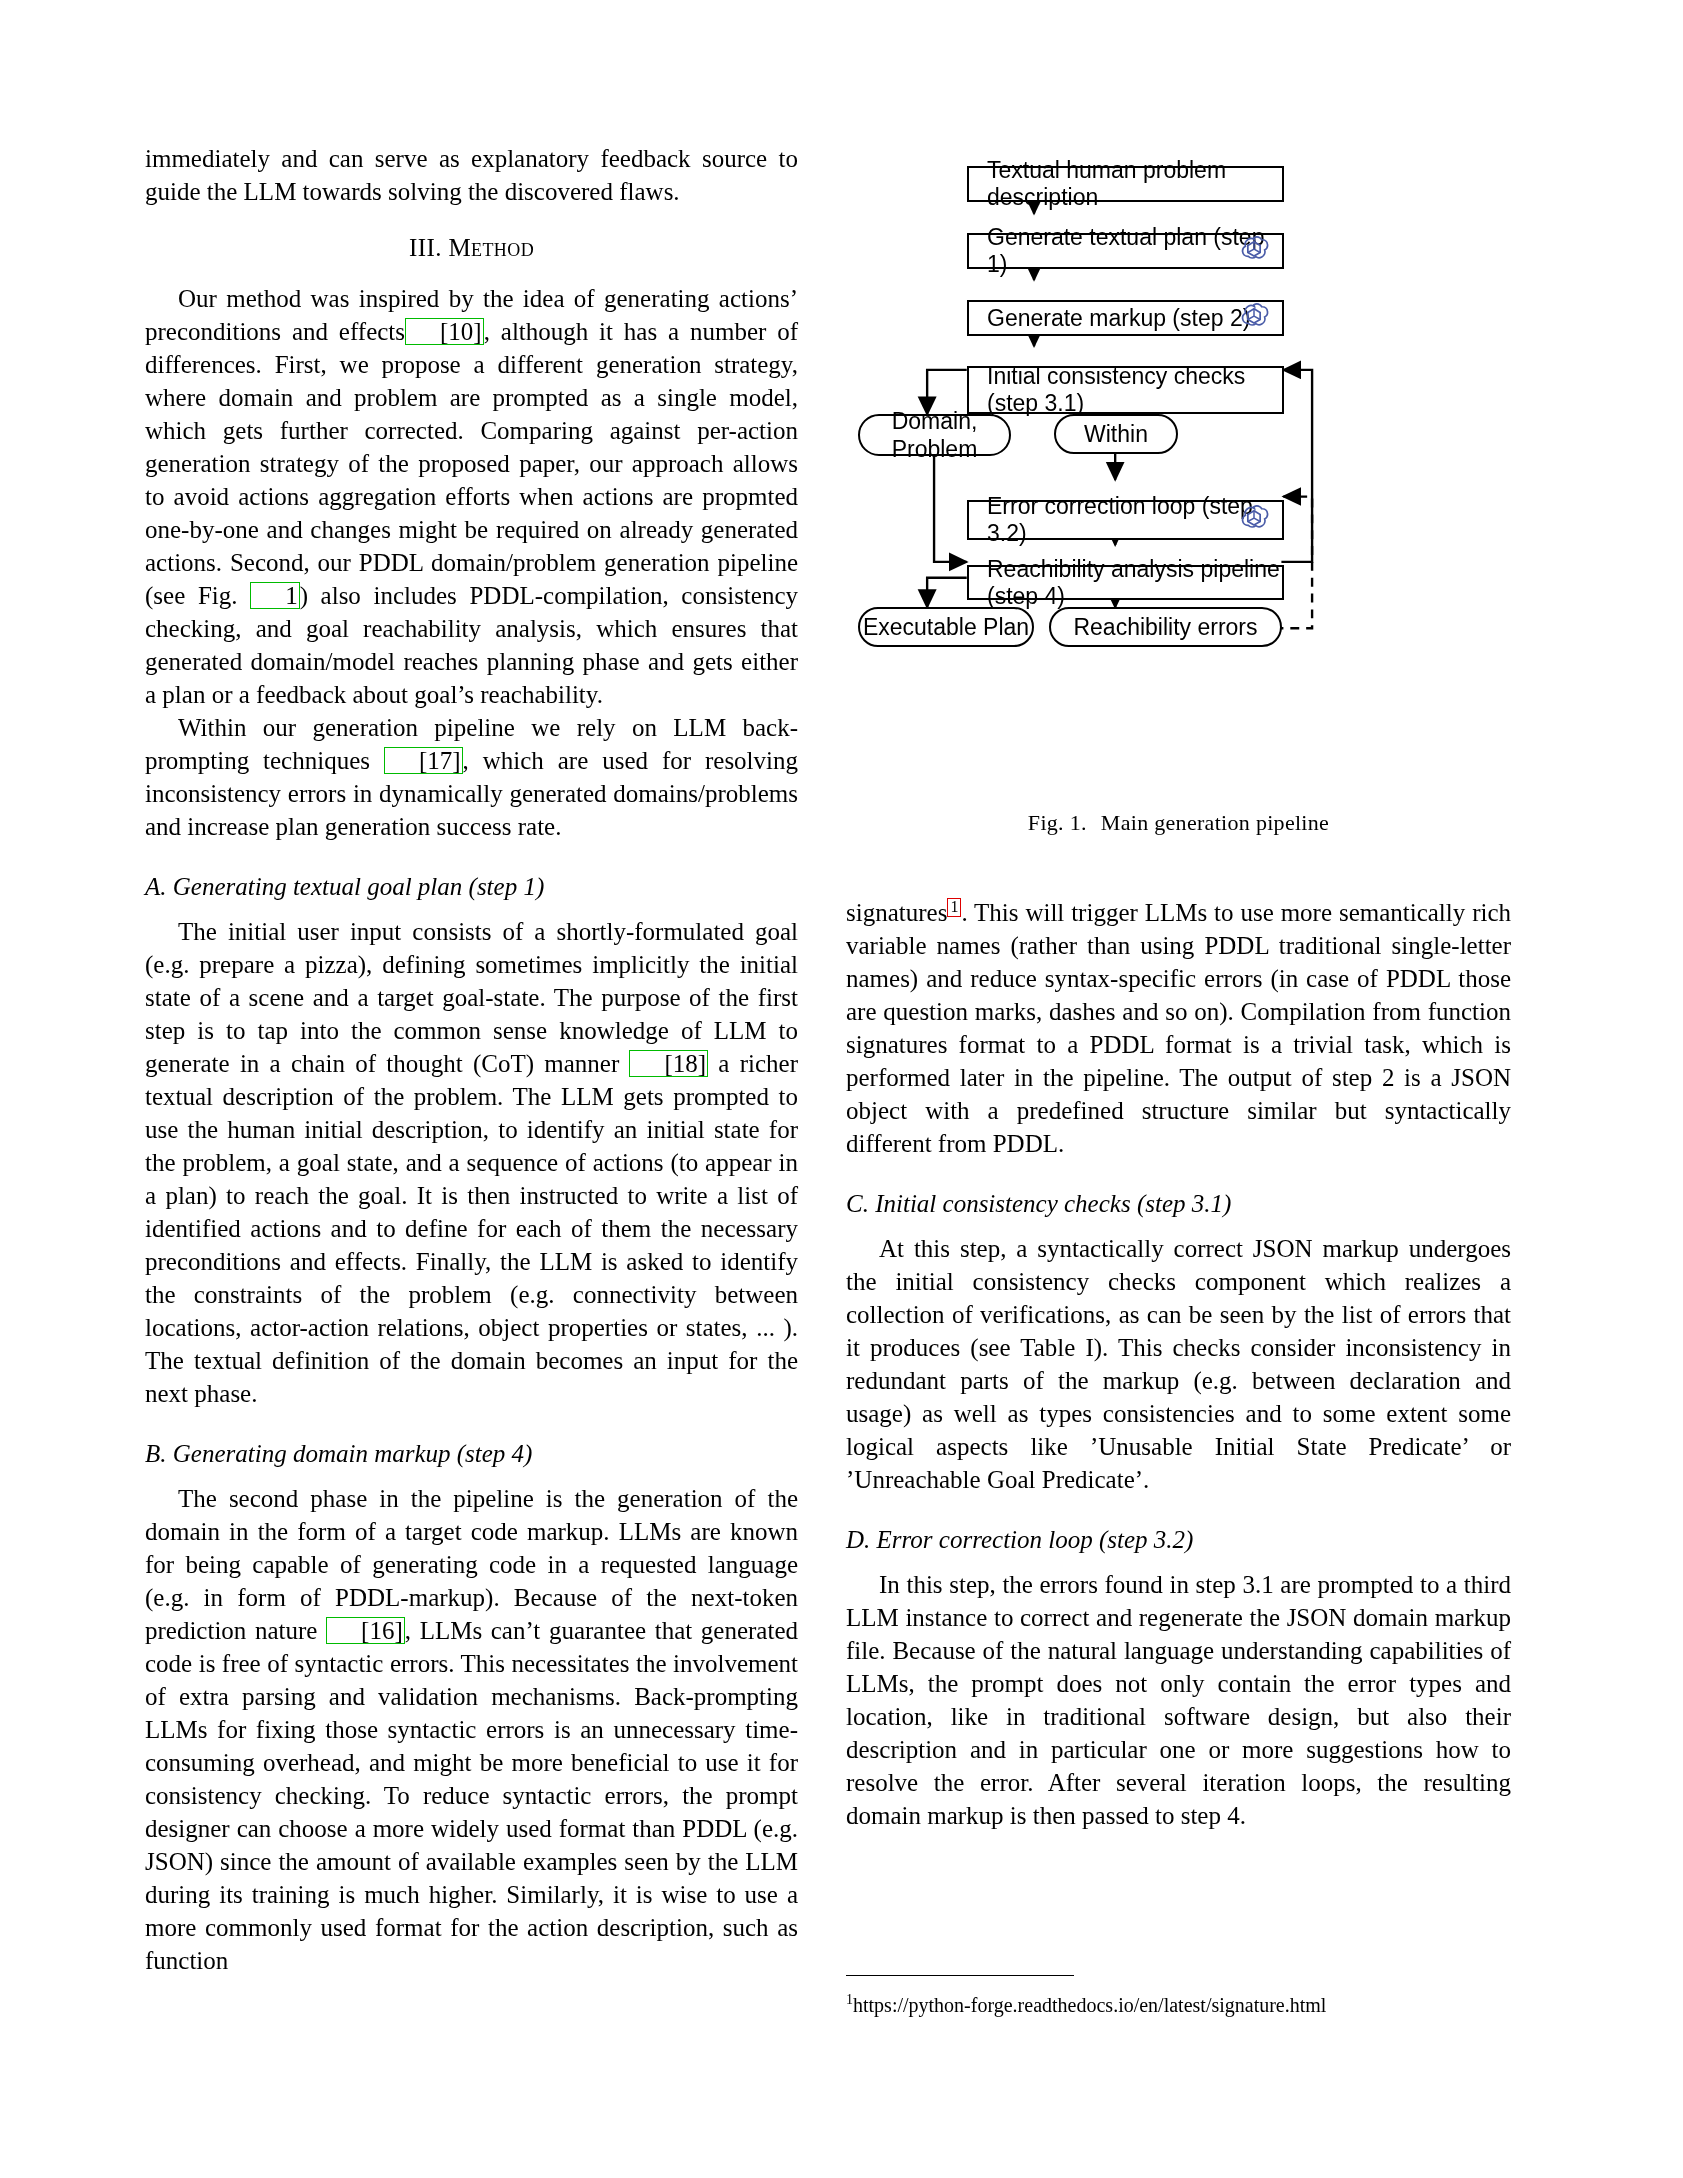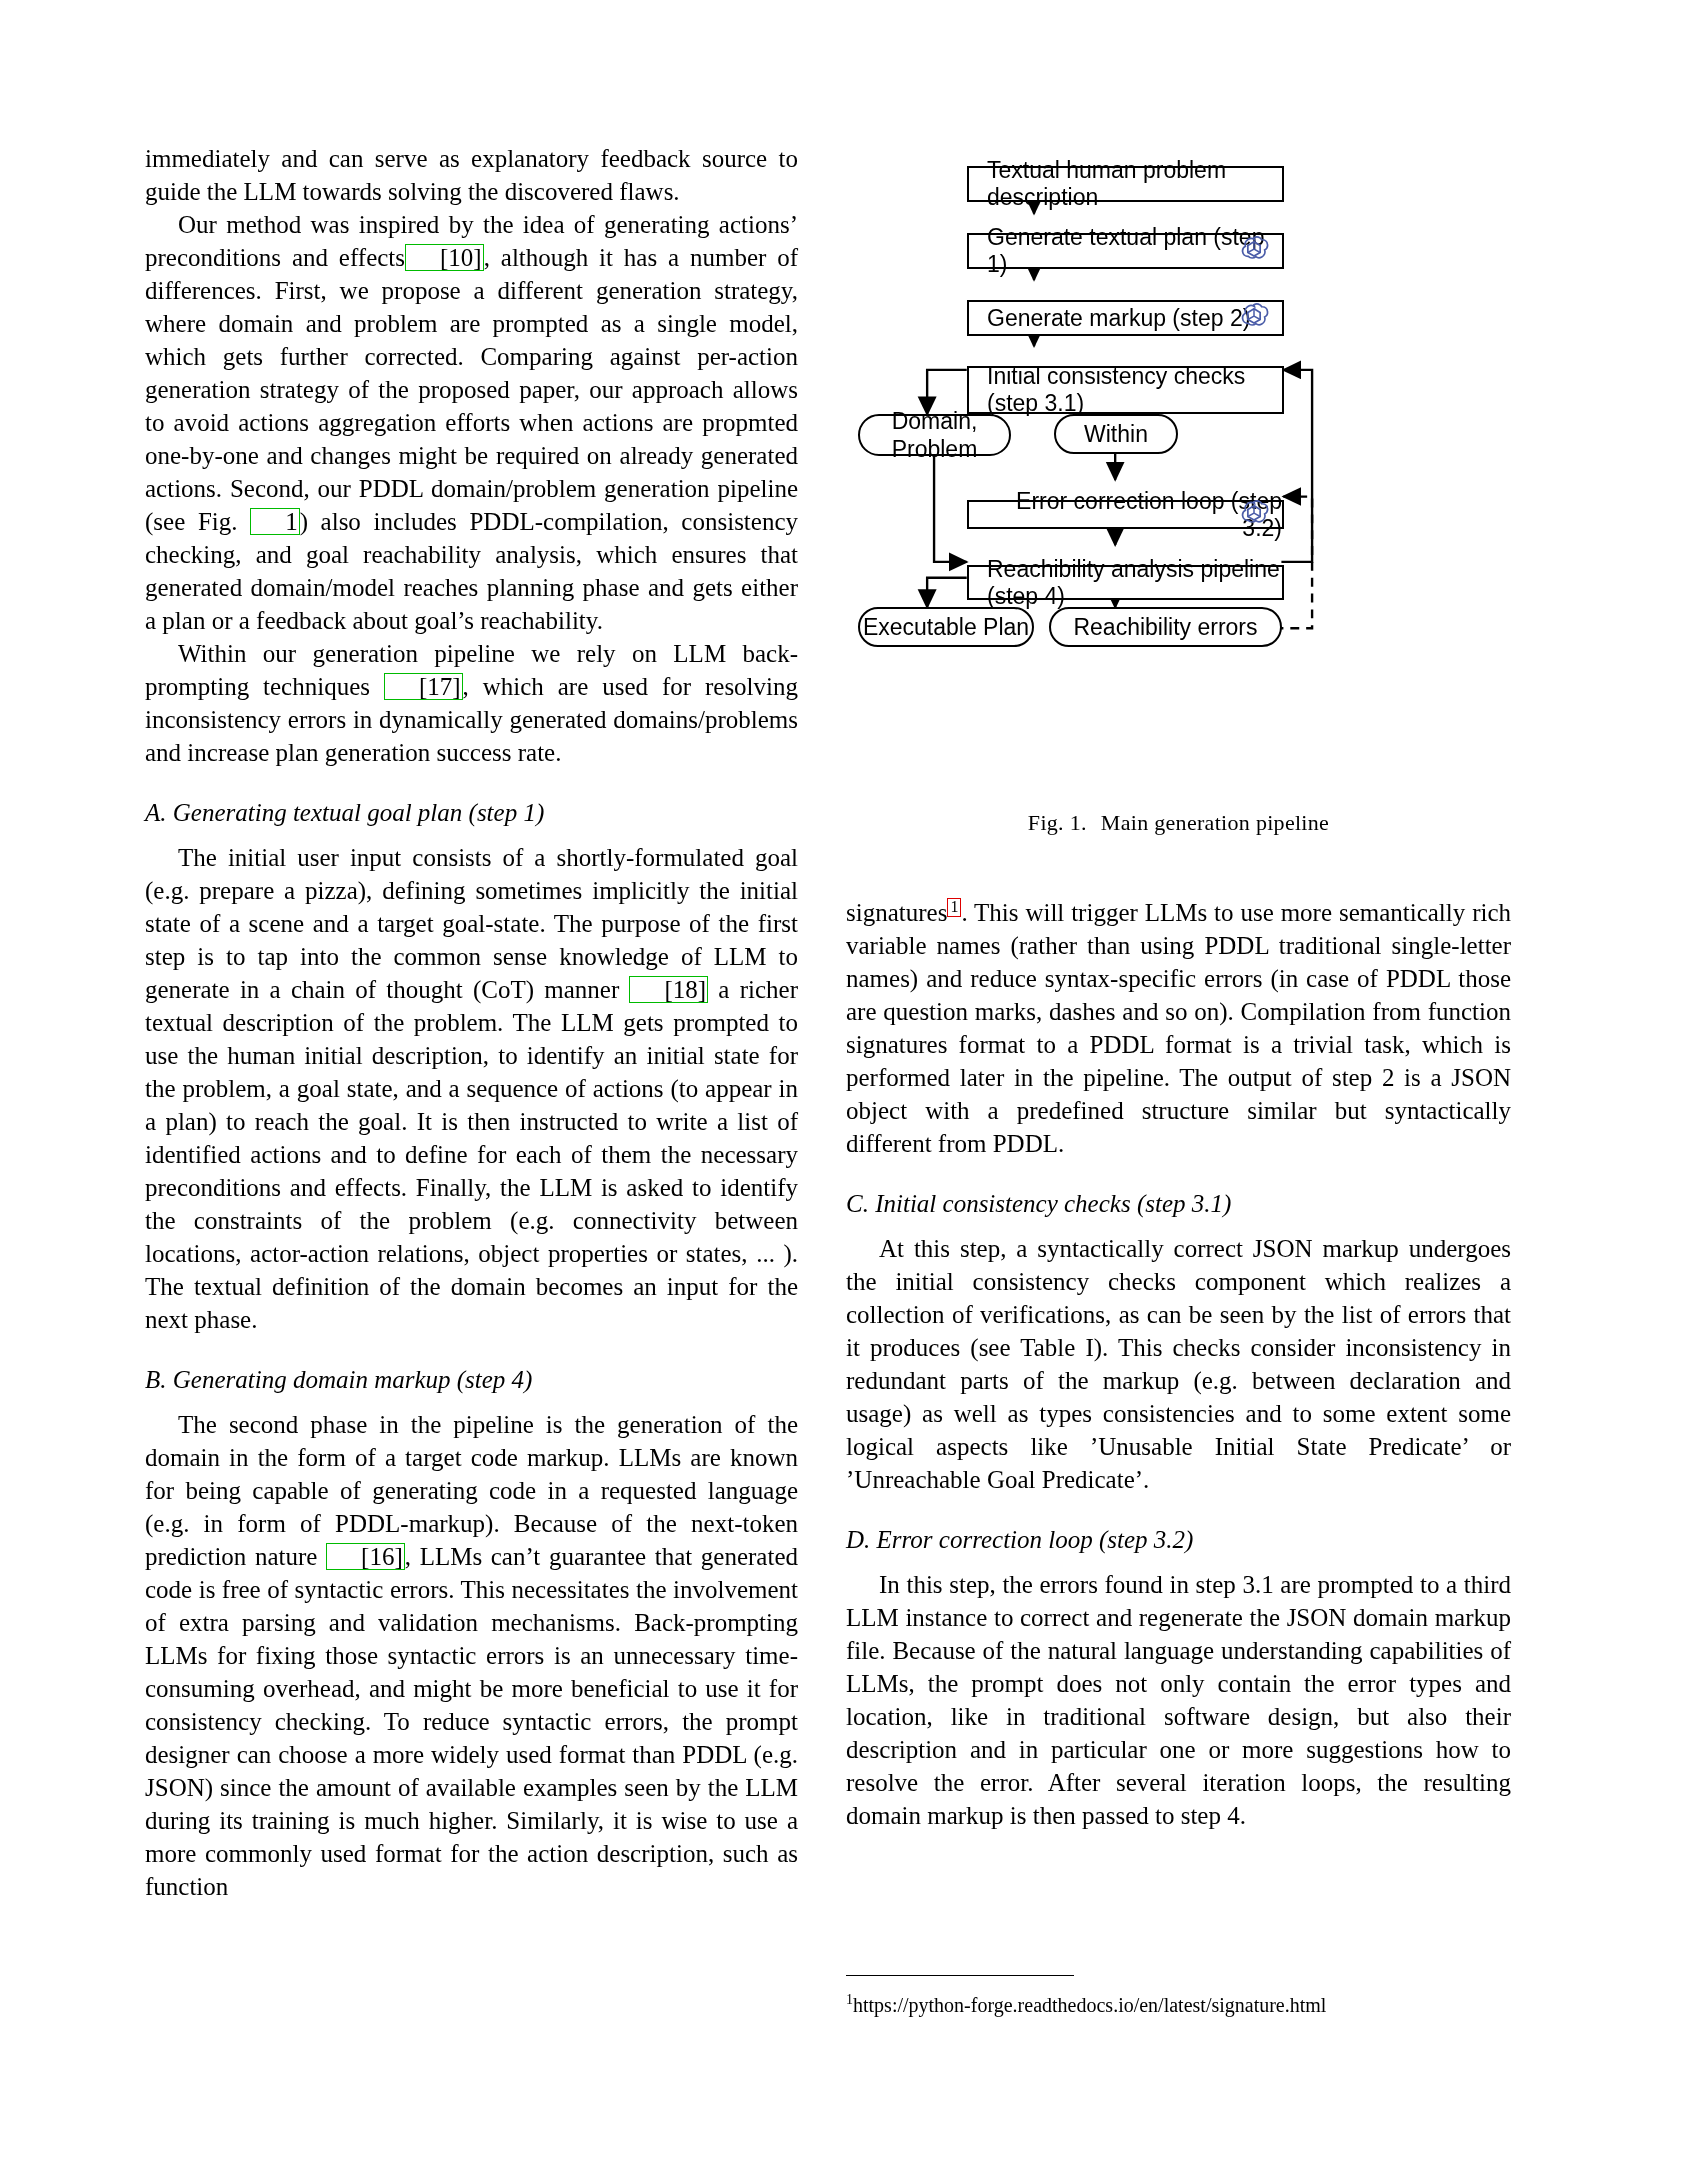--- a/index.html
+++ b/index.html
@@ -154,20 +154,21 @@
 </style>
 </head>
 <body>
 
 <div class="page">
 
   <div class="col-left">
 
     <p class="para noindent">immediately and can serve as explanatory feedback source to guide the LLM towards solving the discovered flaws.</p>
 
+    <h2 class="section">III.  Method</h2>
 
     <p class="para"><span>Our method was inspired by the idea of generating actions’ preconditions and effects</span><span class="cite-box">[10]</span><span>, although it has a number of differences. First, we propose a different generation strategy, where domain and problem are prompted as a single model, which gets further corrected. Comparing against per-action generation strategy of the proposed paper, our approach allows to avoid actions aggregation efforts when actions are propmted one-by-one and changes might be required on already generated actions. Second, our PDDL domain/problem generation pipeline (see Fig. </span><span class="cite-box">1</span><span>) also includes PDDL-compilation, consistency checking, and goal reachability analysis, which ensures that generated domain/model reaches planning phase and gets either a plan or a feedback about goal’s reachability.</span></p>
 
     <p class="para"><span>Within our generation pipeline we rely on LLM back-prompting techniques </span><span class="cite-box">[17]</span><span>, which are used for resolving inconsistency errors in dynamically generated domains/problems and increase plan generation success rate.</span></p>
 
     <h3 class="subsection">A.  Generating textual goal plan (step 1)</h3>
 
     <p class="para"><span>The initial user input consists of a shortly-formulated goal (e.g. prepare a pizza), defining sometimes implicitly the initial state of a scene and a target goal-state. The purpose of the first step is to tap into the common sense knowledge of LLM to generate in a chain of thought (CoT) manner </span><span class="cite-box">[18]</span><span> a richer textual description of the problem. The LLM gets prompted to use the human initial description, to identify an initial state for the problem, a goal state, and a sequence of actions (to appear in a plan) to reach the goal. It is then instructed to write a list of identified actions and to define for each of them the necessary preconditions and effects. Finally, the LLM is asked to identify the constraints of the problem (e.g. connectivity between locations, actor-action relations, object properties or states, ... ). The textual definition of the domain becomes an input for the next phase.</span></p>
 
     <h3 class="subsection">B.  Generating domain markup (step 4)</h3>
@@ -239,21 +240,21 @@
 
     <div class="pill" style="left:12px; top:280px; width:153px; height:42px; flex-direction:column; padding:0 10px;">
       <span>Domain,</span>
       <span>Problem</span>
     </div>
 
     <div class="pill" style="left:208px; top:280px; width:124px; height:40px;">
       <span>Within</span>
     </div>
 
-    <div class="box" style="left:121px; top:346px; width:317px; height:29px;text-align:right;">
+    <div class="box" style="left:121px; top:346px; width:317px; height:40px;">
       <span>Error correction loop (step 3.2)</span>
       <svg class="oai" viewBox="0 0 24 24" style="right:10px;">
         <path fill="none" stroke="#4a5ca8" stroke-width="1.15" d="M12 3.1c1.9-1.1 4.2-.4 5.2 1.4 1.9-.1 3.6 1.3 3.8 3.2.2 1.5-.6 2.9-1.9 3.6.6 1.8-.2 3.8-1.9 4.7-1.3.7-2.9.6-4-.3-1.4 1.3-3.6 1.3-5-.1-1.9.1-3.6-1.3-3.8-3.2-.2-1.5.6-2.9 1.9-3.6-.6-1.8.2-3.8 1.9-4.7 1.3-.7 2.9-.6 4.1.3z"></path>
         <path fill="none" stroke="#4a5ca8" stroke-width="1.15" d="M7.9 8.3l4.1-2.4 4.1 2.4v4.7l-4.1 2.4-4.1-2.4z"></path>
         <path fill="none" stroke="#4a5ca8" stroke-width="1.0" d="M12 5.9v4.8l4.1 2.3M12 10.7L7.9 13"></path>
       </svg>
     </div>
 
     <div class="box" style="left:121px; top:411px; width:317px; height:35px;">
       <span>Reachibility analysis pipeline (step 4)</span>

